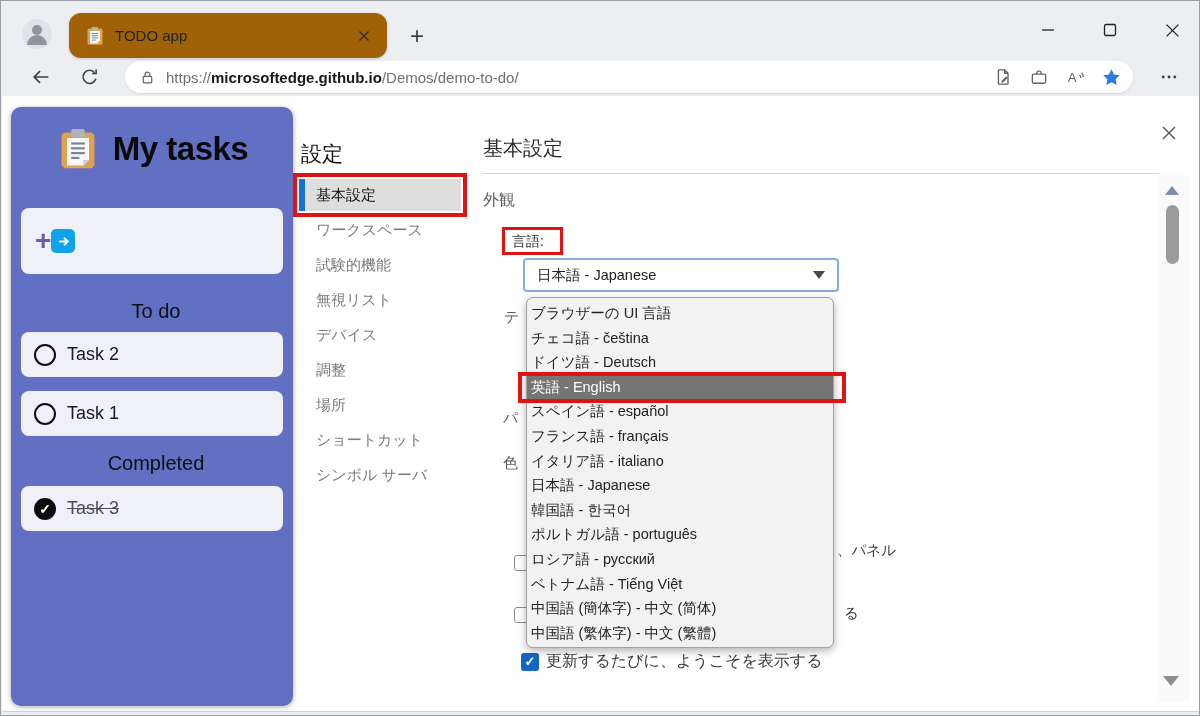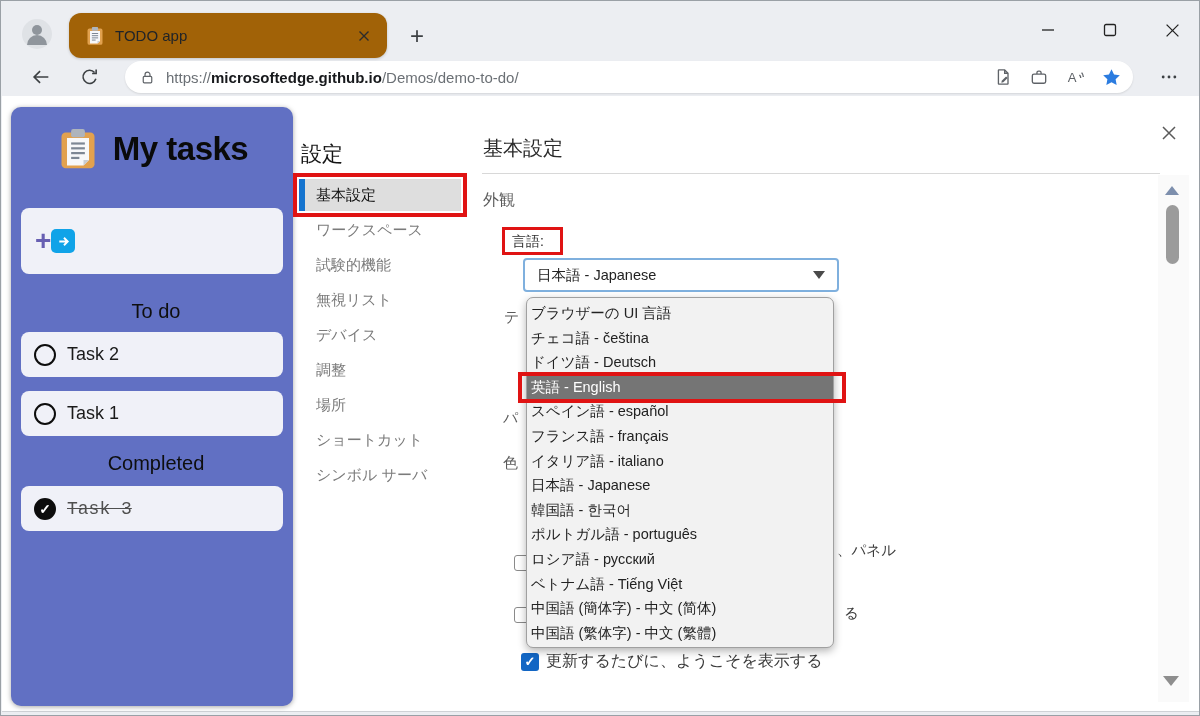--- a/index.html
+++ b/index.html
@@ -47,21 +47,21 @@
   .add-label { font-size:20px; color:#161616; margin-left:14px; flex:1; }
   .add-go { width:24px; height:24px; background:#10a3e8; border-radius:5px; display:flex; align-items:center; justify-content:center; }
   .list-heading { position:absolute; left:4px; width:100%; text-align:center; font-size:20px; color:#0e0e0e; }
   .task-row {
     position:absolute; left:10px; width:262px; height:45px;
     background:#f0f1f8; border-radius:8px; display:flex; align-items:center; padding:0 13px;
   }
   .task-circle { width:22px; height:22px; border:2.5px solid #0d0d0d; border-radius:50%; flex:none; }
   .task-circle.done { background:#0d0d0d; border-color:#0d0d0d; color:#ffffff; font-size:14px; font-weight:700; display:flex; align-items:center; justify-content:center; }
   .task-label { font-size:18px; color:#1a1a1a; margin-left:11px; }
-  .task-label.done { color:#4f4f4f; text-decoration:line-through;font-family:Liberation Mono, monospace; }
+  .task-label.done { color:#4f4f4f; text-decoration:line-through; }
   
   .menu-title { position:absolute; left:299px; top:44px; font-size:21px; color:#141414; z-index:3; }
   .redbox-menu {
     position:absolute; left:291px; top:77px; width:174px; height:44px;
     border:4px solid #e01313; z-index:10; background:transparent;
   }
   .sel-row { margin:2px; width:162px; height:32px; background:#dedede; display:flex; align-items:stretch; }
   .sel-bar { width:6px; background:#1574cf; flex:none; }
   .sel-label { font-size:15px; color:#111; line-height:32px; padding-left:11px; }
   .menu-list { position:absolute; left:299px; top:116px; list-style:none; z-index:3; }

